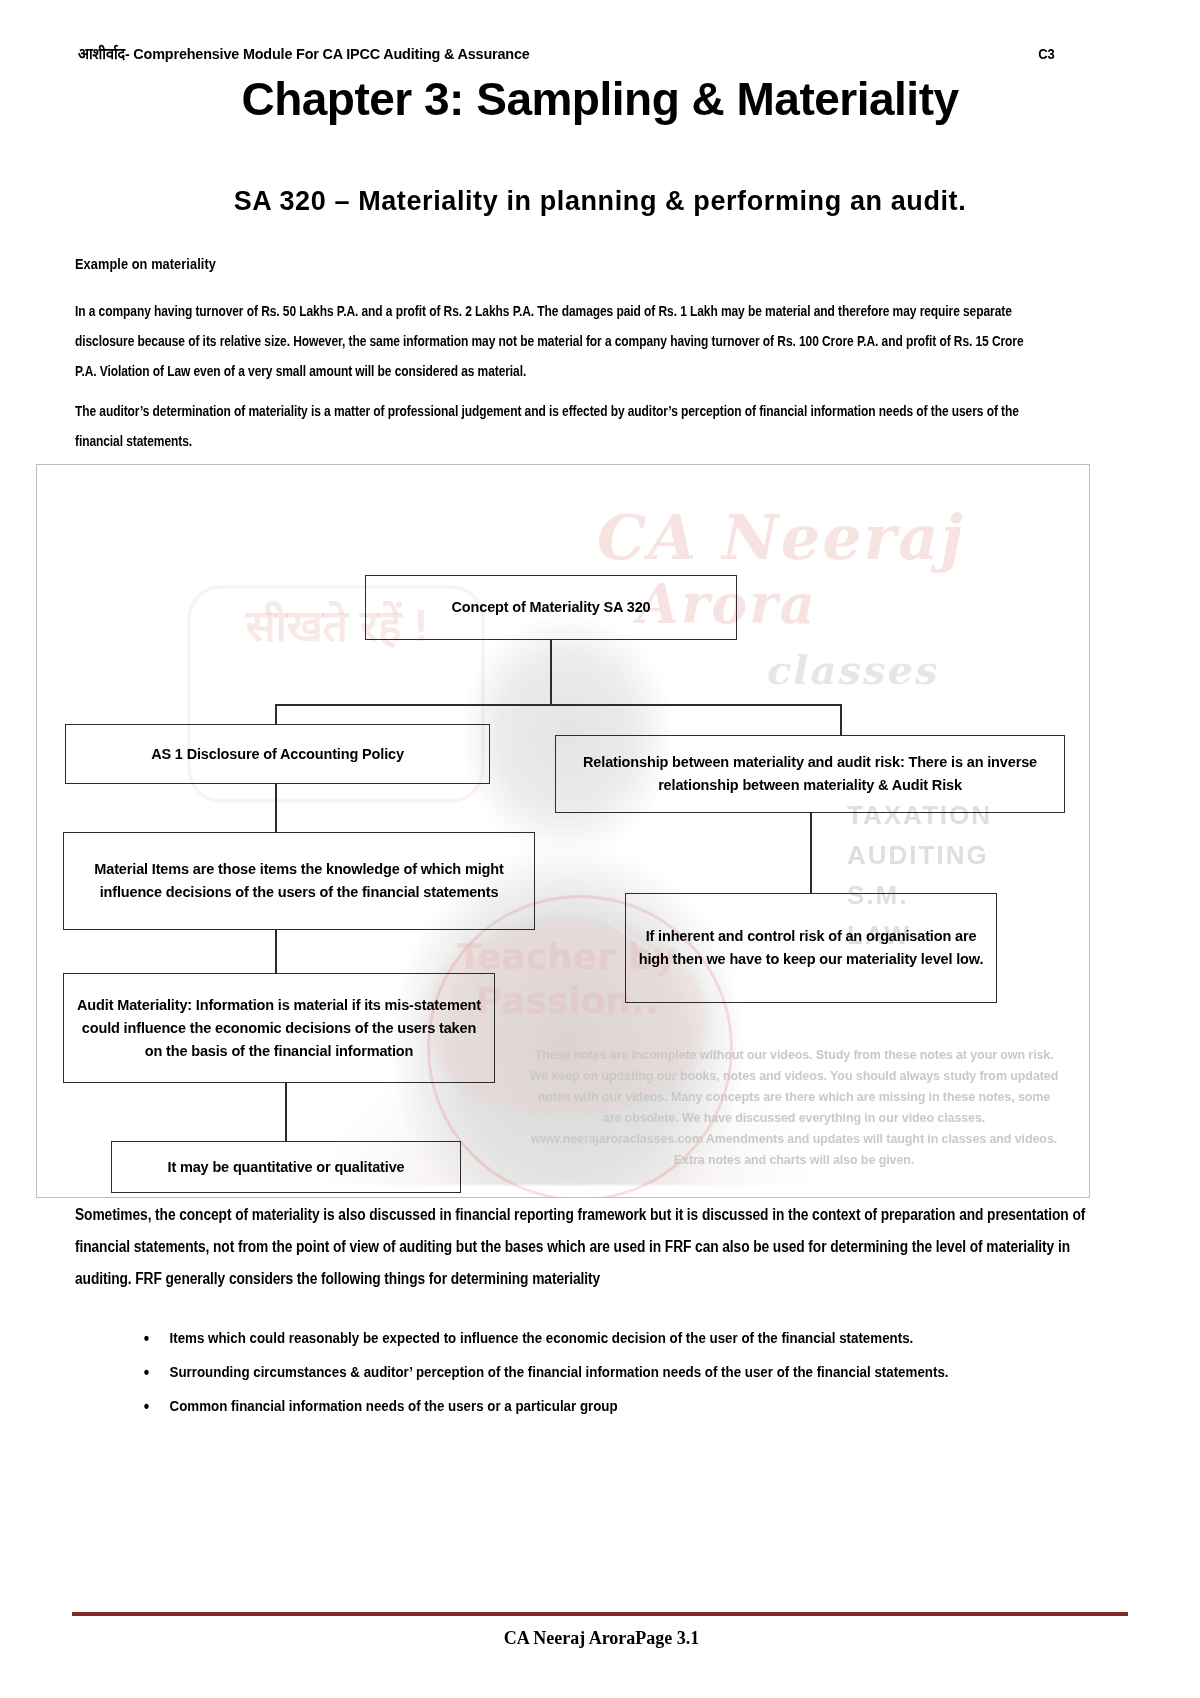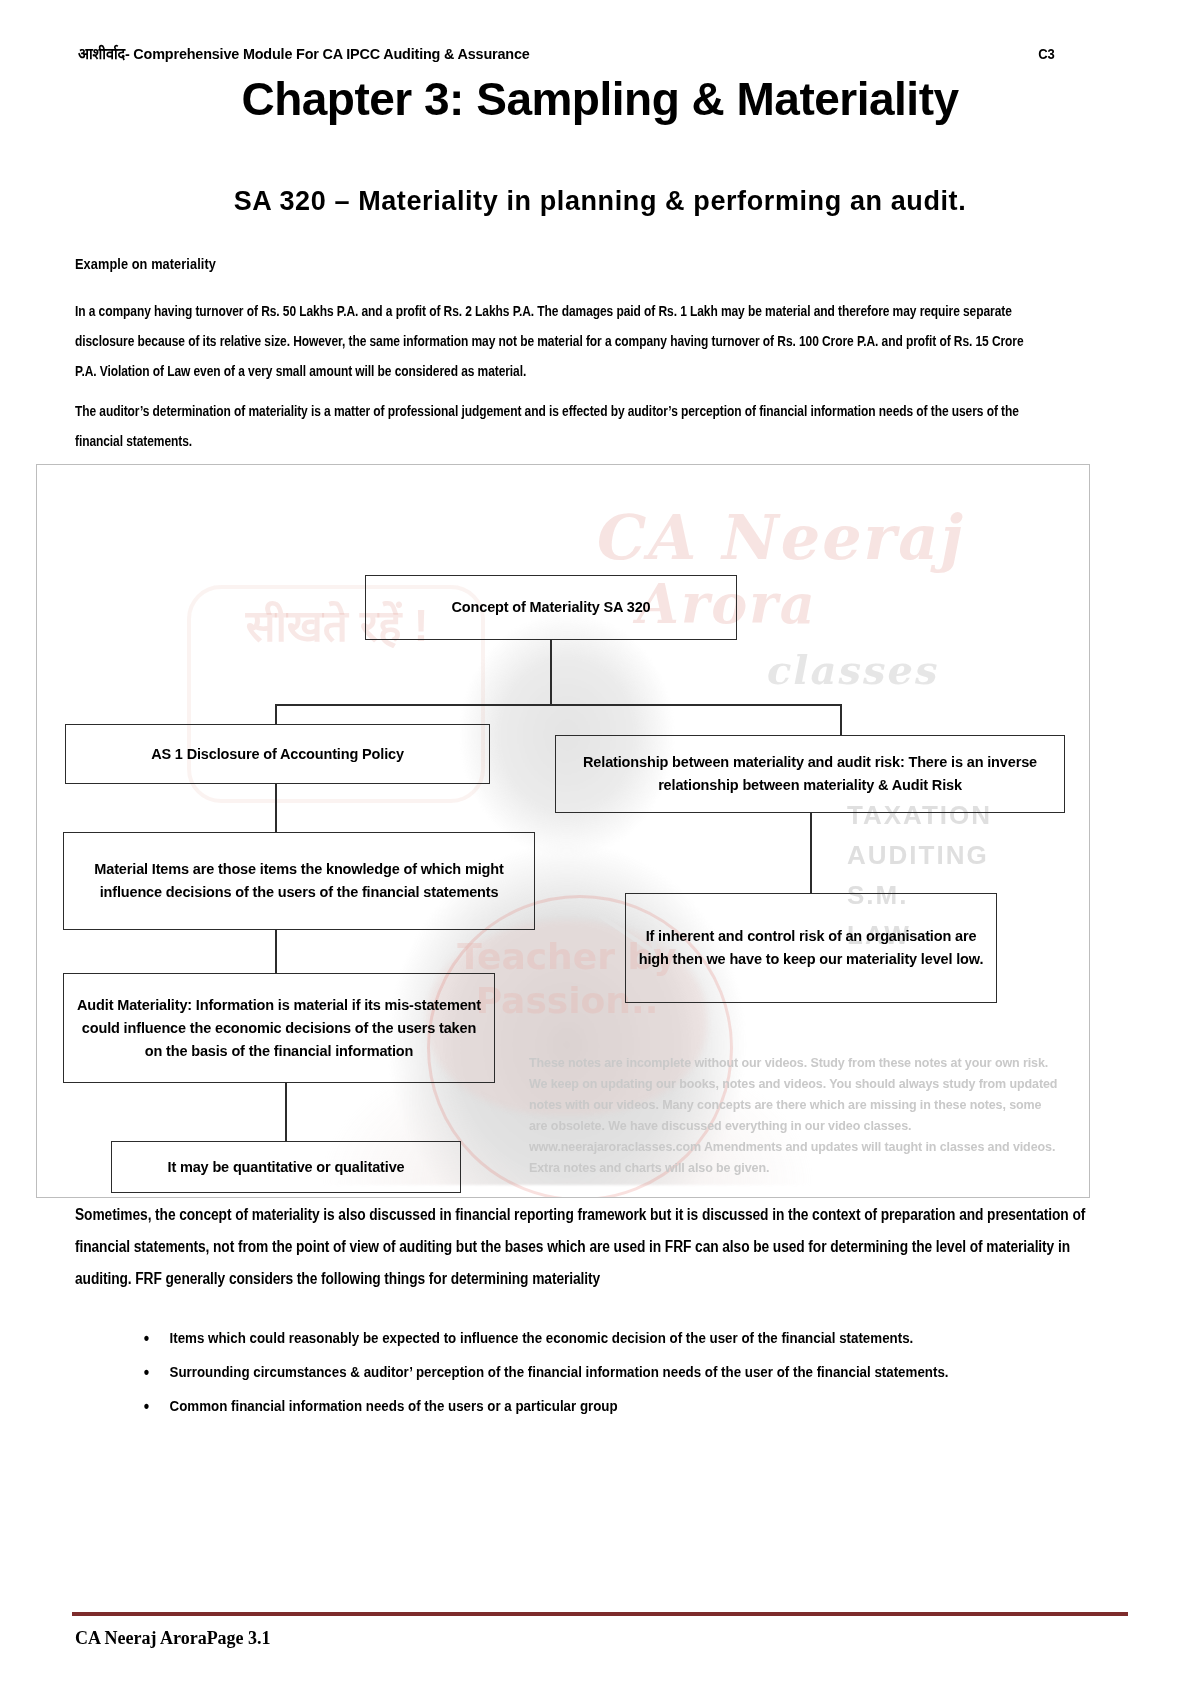--- a/index.html
+++ b/index.html
@@ -153,23 +153,22 @@
   
   .ln{position:absolute;background:#2c2c2c;}
   .v{width:1.6px;}
   .h{height:1.6px;}
 
   
   .disclaimer{
     position:absolute;left:492px;top:580px;width:530px;
     font-size:12.5px;line-height:21px;
     color:#c9c9c9;font-weight:700;
-    text-align:left;
+    text-align:center;
     letter-spacing:-0.1px;
-    margin-top:8px;
   }
 
   
   .para-lower{
     position:absolute;left:75px;top:1199px;width:1215px;
     font-size:16px;line-height:32px;font-weight:700;
     transform:scaleX(.86);transform-origin:left top;
     letter-spacing:-0.1px;
   }
   .bullets{
@@ -185,21 +184,21 @@
     position:absolute;left:16px;top:0px;font-size:18px;line-height:32px;
   }
 
   
   .footer-rule{
     position:absolute;left:72px;right:72px;top:1612px;
     height:4px;background:#7d2b2b;
   }
   .footer{
     position:absolute;left:75px;right:72px;top:1628px;
-    display:flex;justify-content:flex-start;align-items:baseline;
+    display:flex;justify-content:center;align-items:baseline;
     font-size:18px;font-weight:700;
     font-family:"Liberation Serif", serif;
   }
 </style>
 </head>
 <body>
 
 <div class="page">
 
   <div class="doc-header">

